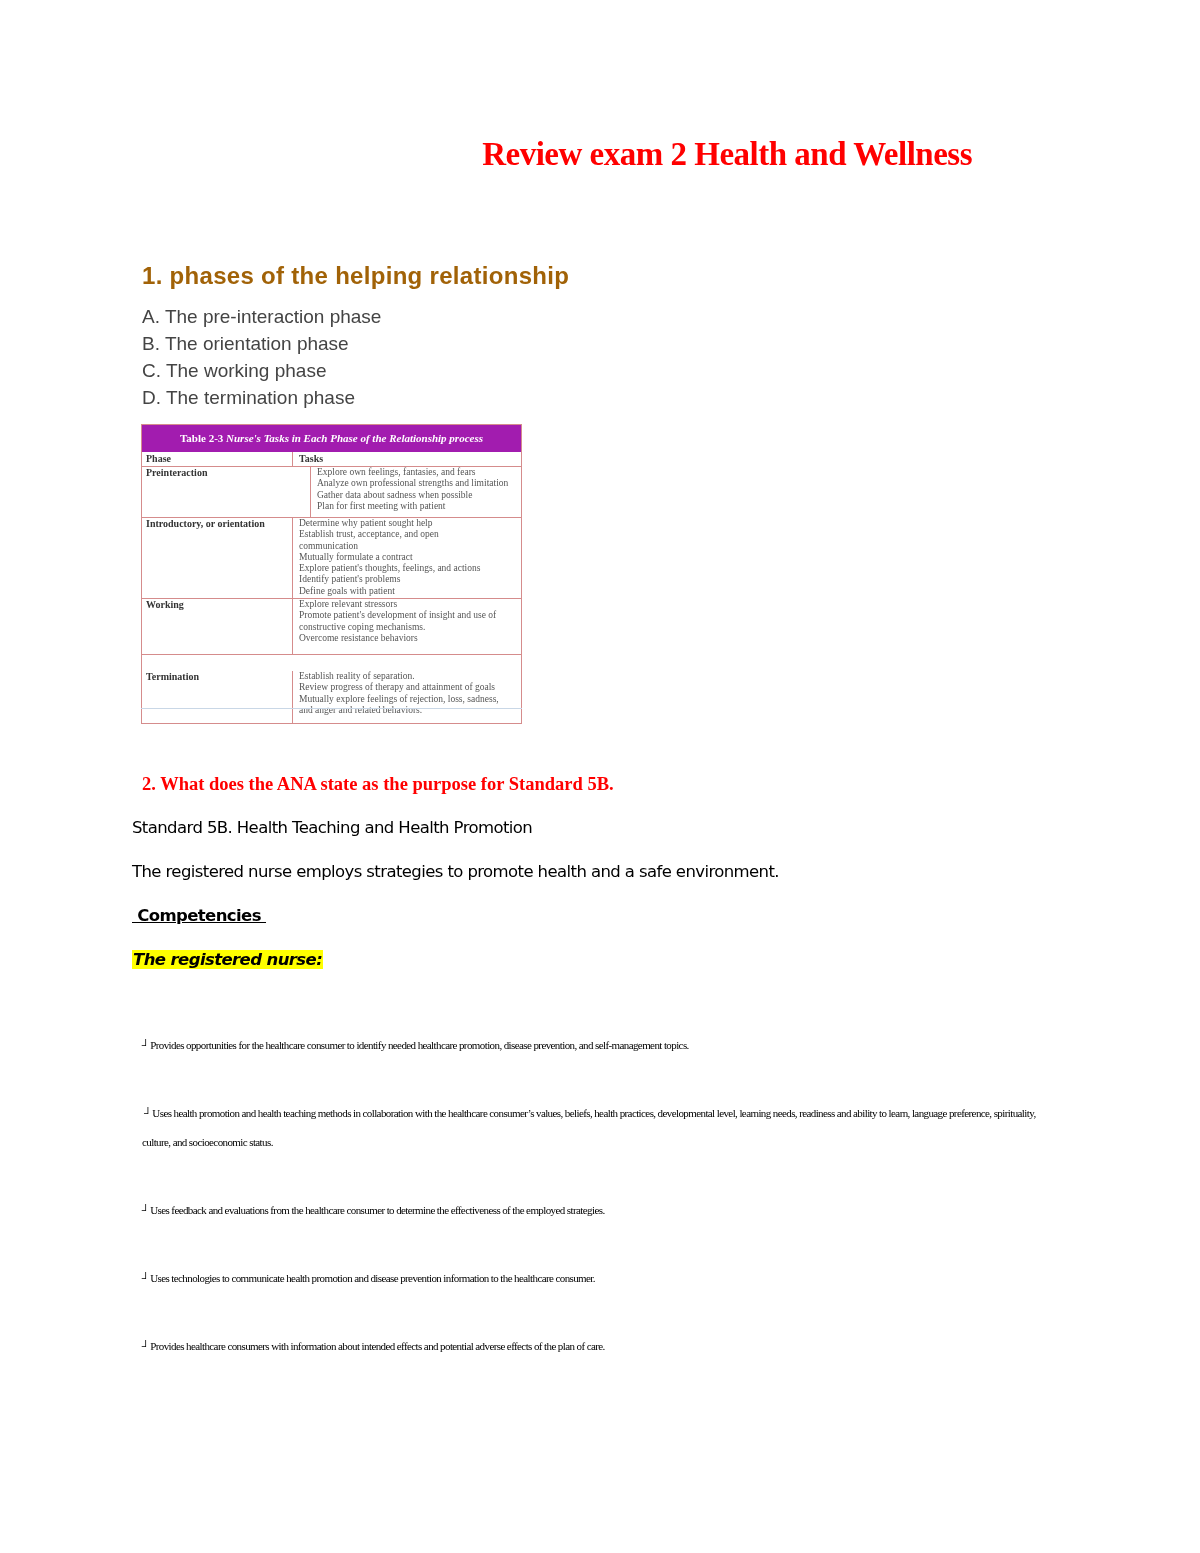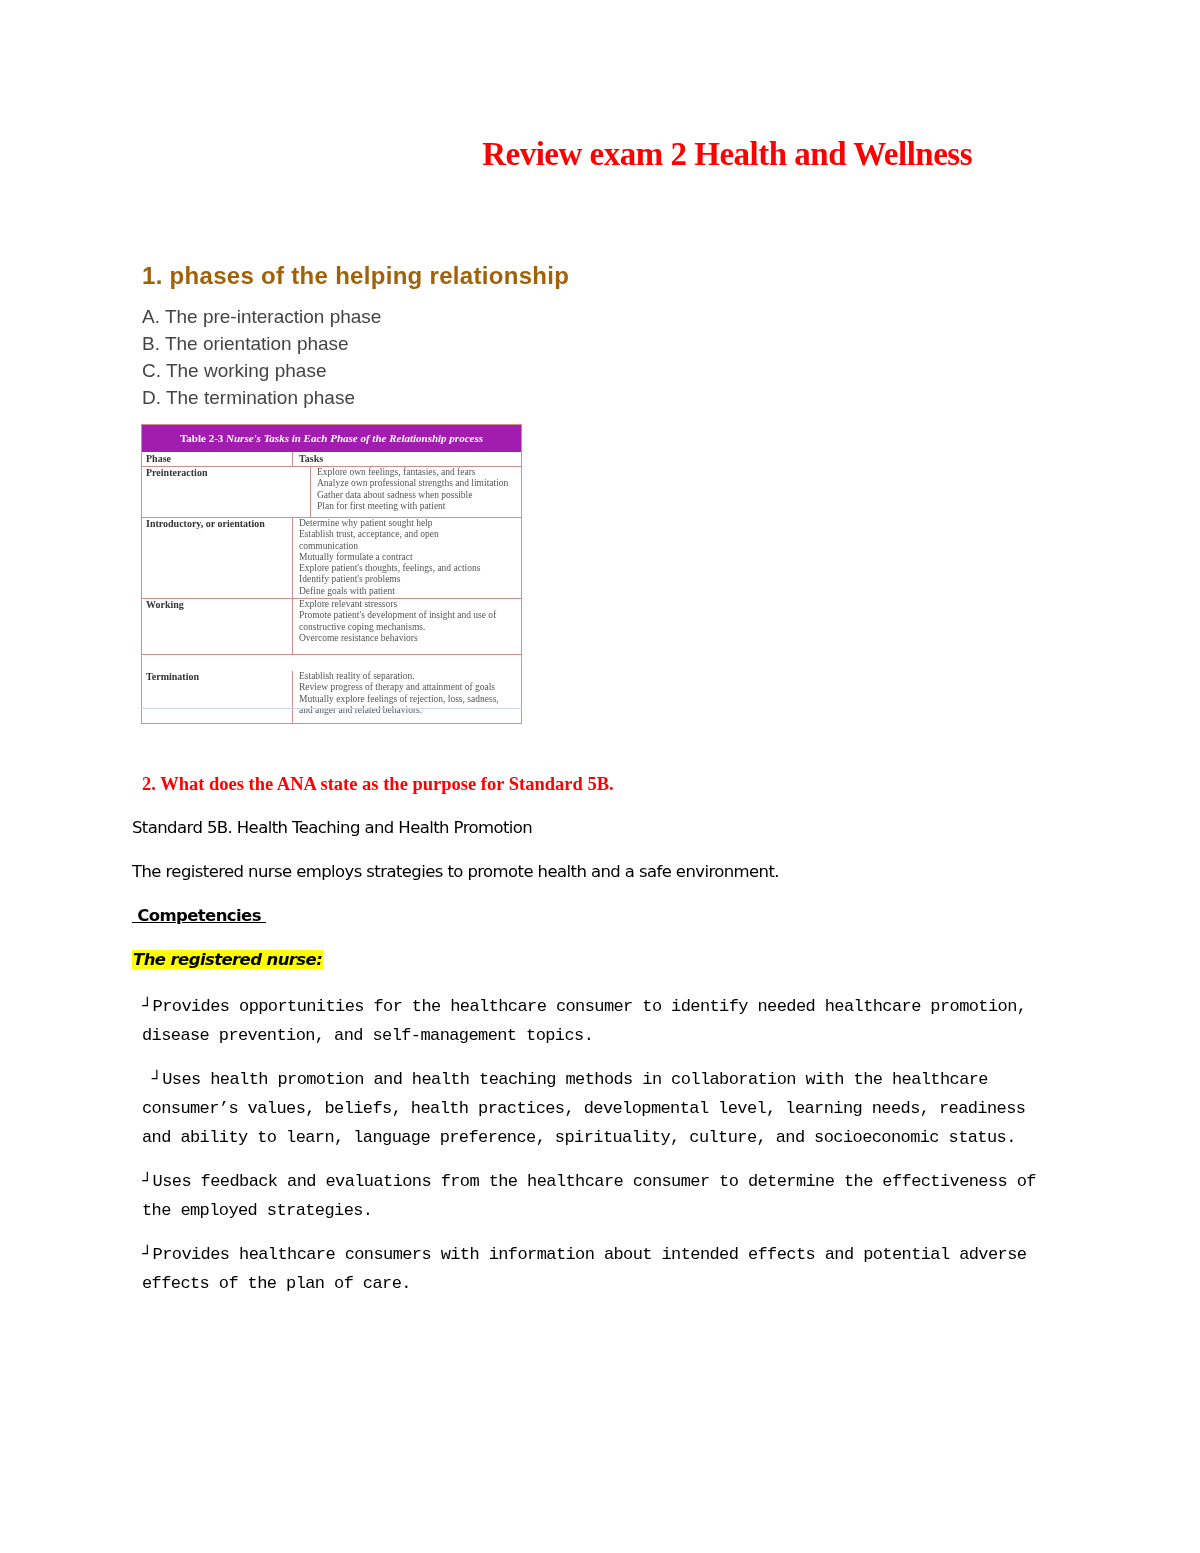--- a/index.html
+++ b/index.html
@@ -53,22 +53,22 @@
     font-size: 16.5px; color: #000; letter-spacing: -0.6px;
   }
   .std-title { top: 818px; }
   .std-desc { top: 862px; }
   .competencies { top: 906px; font-weight: bold; text-decoration: underline; }
   .reg-nurse {
     top: 950px; font-weight: bold; font-style: italic; background: #ffff00; padding: 0 1px;
   }
   .bullets { position: absolute; left: 142px; top: 992px; width: 920px; margin: 0; padding: 0; list-style: none; }
   .bullets li {
-    font-family: Liberation Mono, monospace; font-size: 17px; color: #000;
-    line-height: 29px; margin-bottom: 15px; letter-spacing: -0.6px;
+    font-family: Liberation Serif, serif; font-size: 11px; color: #000;
+    line-height: 29px; margin-bottom: 15px; letter-spacing: -0.6px; margin-top: 39px;
   }
   .bullet-mark { font-weight: normal; margin-right: 1px; }
 </style>
 </head>
 <body>
 
 <div class="page">
 
   <div class="title">Review exam 2 Health and Wellness</div>
 
@@ -140,16 +140,17 @@
 
   <div class="body-text std-title">Standard 5B. Health Teaching and Health Promotion</div>
   <div class="body-text std-desc">The registered nurse employs strategies to promote health and a safe environment.</div>
   <div class="body-text competencies" style="white-space:pre;"> Competencies </div>
   <div class="body-text reg-nurse">The registered nurse:</div>
 
   <ul class="bullets">
     <li><span class="bullet-mark">┘</span><span>Provides opportunities for the healthcare consumer to identify needed healthcare promotion, disease prevention, and self-management topics.</span></li>
     <li>&nbsp;<span class="bullet-mark">┘</span><span>Uses health promotion and health teaching methods in collaboration with the healthcare consumer’s values, beliefs, health practices, developmental level, learning needs, readiness and ability to learn, language preference, spirituality, culture, and socioeconomic status.</span></li>
     <li><span class="bullet-mark">┘</span><span>Uses feedback and evaluations from the healthcare consumer to determine the effectiveness of the employed strategies.</span></li>
+    <li><span class="bullet-mark">┘</span><span>Uses technologies to communicate health promotion and disease prevention information to the healthcare consumer.</span></li>
     <li><span class="bullet-mark">┘</span><span>Provides healthcare consumers with information about intended effects and potential adverse effects of the plan of care.</span></li>
   </ul>
 
 </div>
 
 </body></html>

